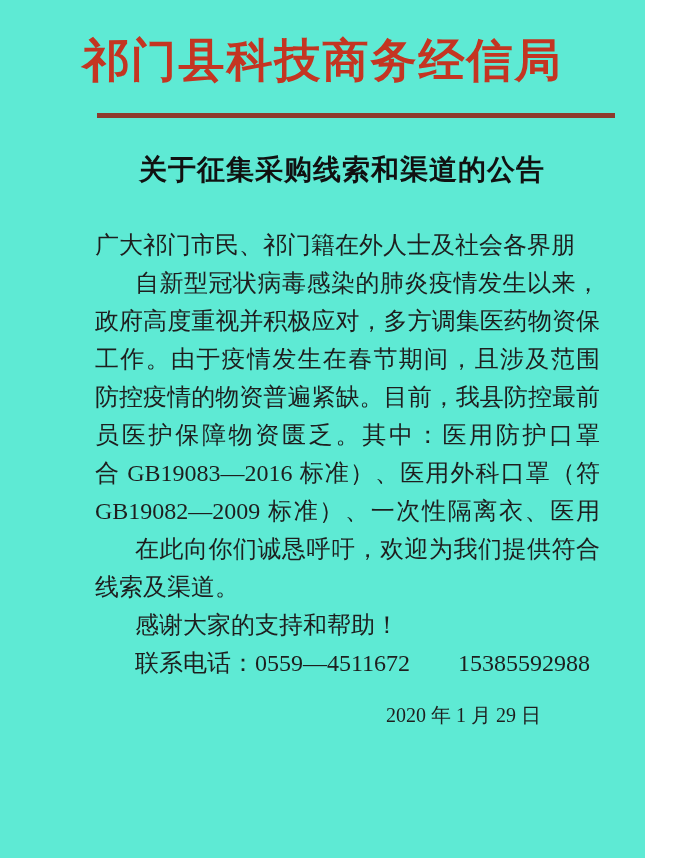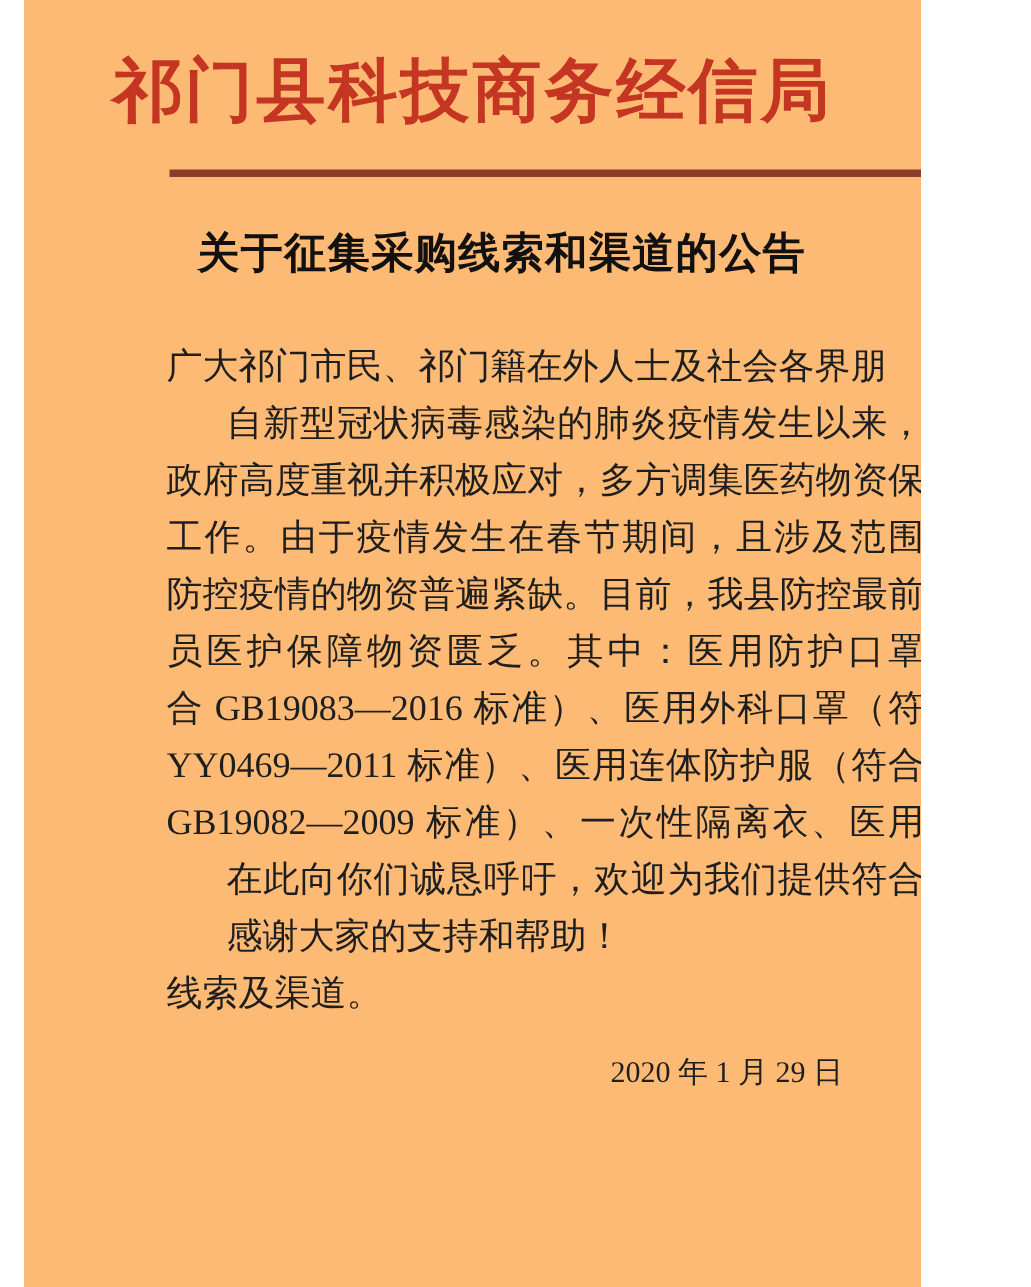--- a/index.html
+++ b/index.html
@@ -1,24 +1,23 @@
 <!DOCTYPE html>
 <html><head>
 <meta charset="utf-8">
 <style>
   html, body { margin: 0; padding: 0; background: #ffffff; }
   .page {
     position: relative;
-    width: 598px;
+    width: 645px;
     height: 858px;
-    background: #fdba74;
+    background: #5eead4;
     overflow: hidden;
     font-family: "Liberation Serif", "DejaVu Serif", serif;
     color: #1e1e1e;
-    margin-left: 16px;
   }
   .agency {
     padding-top: 33px;
     text-align: center;
     font-size: 46px;
     font-weight: 700;
     color: #c43522;
     letter-spacing: 2px;
     line-height: 1.2;
     white-space: nowrap;
@@ -53,21 +52,21 @@
     text-align: justify;
     text-align-last: justify;
   }
   .indent { padding-left: 40px; }
   .gap {
     display: inline-block;
     width: 48px;
   }
   .date-line {
     margin-top: 18px;
-    padding-right: 52px;
+    padding-right: 104px;
     text-align: right;
     font-size: 20px;
     height: 30px;
     line-height: 30px;
   }
 </style>
 </head>
 <body>
 
 <div class="page">
@@ -81,27 +80,29 @@
   <div class="content">
 
     <div class="line">广大祁门市民、祁门籍在外人士及社会各界朋友：</div>
 
     <div class="line stretch indent">自新型冠状病毒感染的肺炎疫情发生以来，祁门县委县</div>
     <div class="line stretch">政府高度重视并积极应对，多方调集医药物资保障疫情防控</div>
     <div class="line stretch">工作。由于疫情发生在春节期间，且涉及范围广，全国涉及</div>
     <div class="line stretch">防控疫情的物资普遍紧缺。目前，我县防控最前线的医护人</div>
     <div class="line stretch">员医护保障物资匮乏。其中：医用防护口罩（N95 口罩，符</div>
     <div class="line stretch">合 GB19083—2016 标准）、医用外科口罩（符合</div>
-    <div class="line stretch">YY0469—2011 标准）、医用连体防护服（符合</div>
     <div class="line stretch">GB19082—2009 标准）、一次性隔离衣、医用鞋套等 5 类物</div>
 
     <div class="line stretch indent">在此向你们诚恳呼吁，欢迎为我们提供符合条件的采购</div>
+    <div class="line">线索及渠道。</div>
+
     <div class="line indent">感谢大家的支持和帮助！</div>
 
-    <div class="line">线索及渠道。</div>
 
-
+    <div class="line indent">
+      <span>联系电话：</span><span>0559—4511672</span><span class="gap"></span><span>15385592988</span>
+    </div>
 
   </div>
 
   <div class="date-line">2020 年 1 月 29 日</div>
 
 </div>
 
 </body></html>

